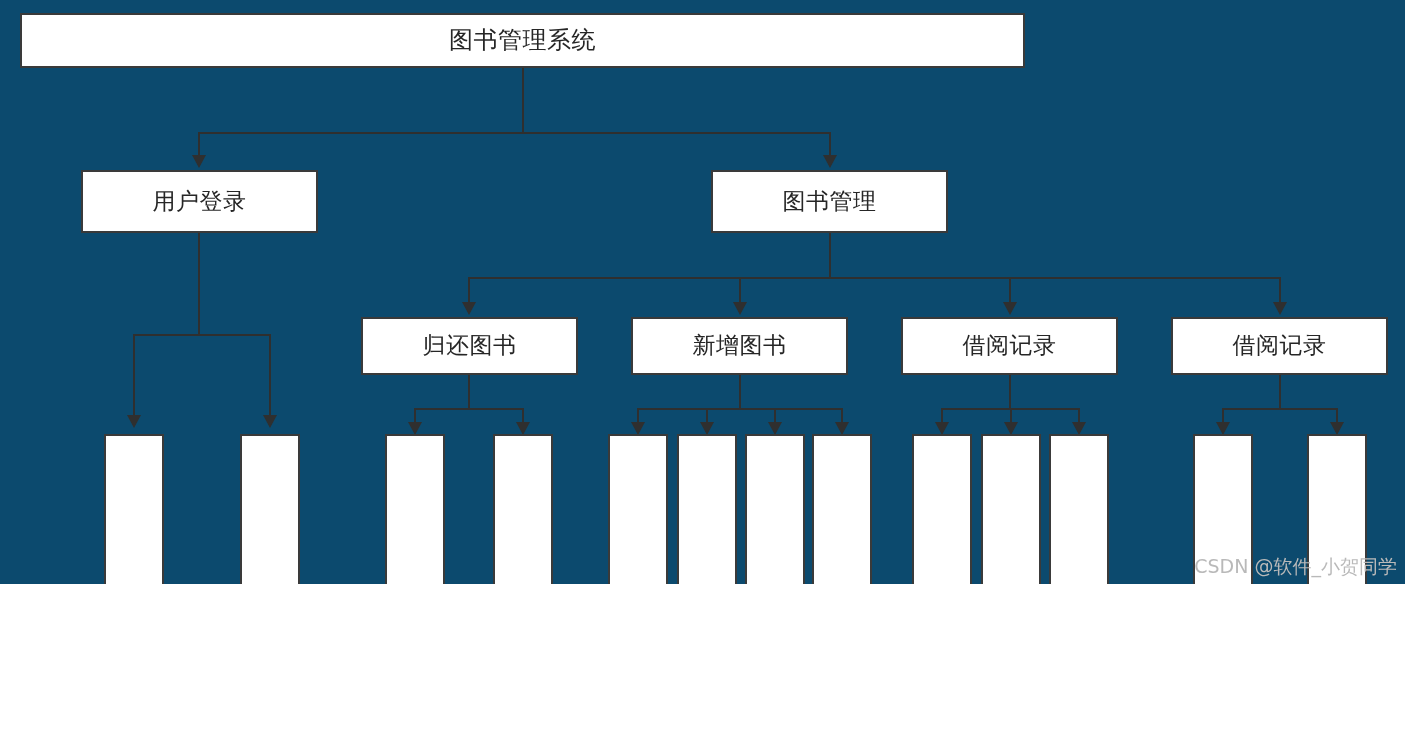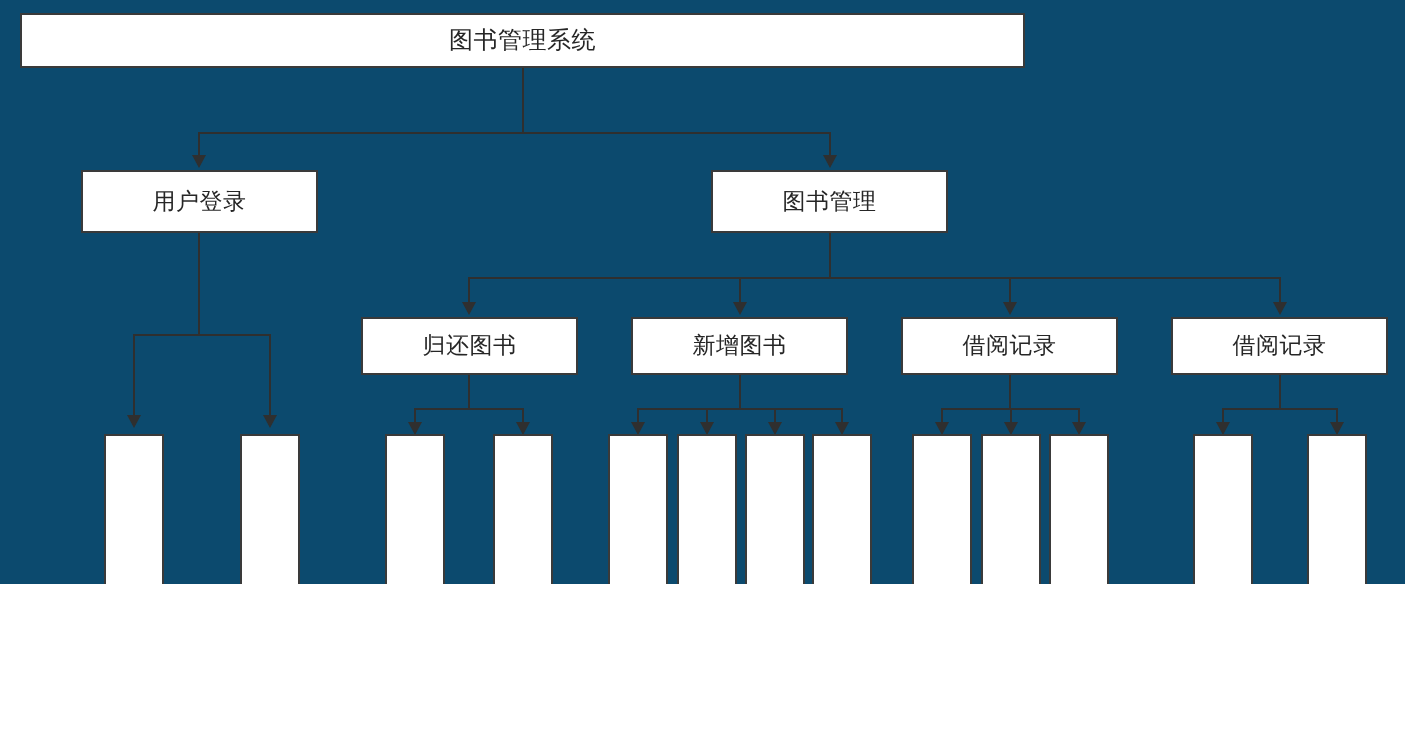--- a/index.html
+++ b/index.html
@@ -213,14 +213,15 @@
     <span class="vlabel">确认归还（管理员）</span>
   </div>
 
   <div class="node v" style="left:1193px; top:434px; width:60px; height:299px;">
     <span class="vlabel">新增借阅记录</span>
   </div>
   <div class="node v" style="left:1307px; top:434px; width:60px; height:299px;">
     <span class="vlabel">查询借阅记录</span>
   </div>
 
+  <div id="watermark">CSDN @软件_小贺同学</div>
 
 </div>
 
 </body></html>

